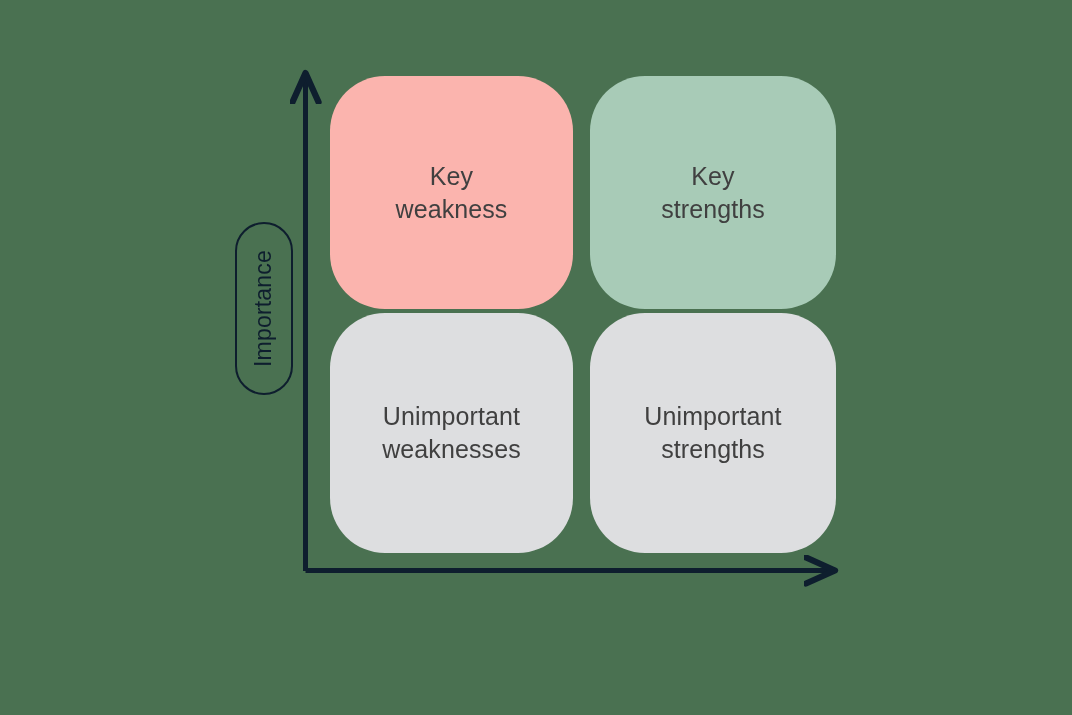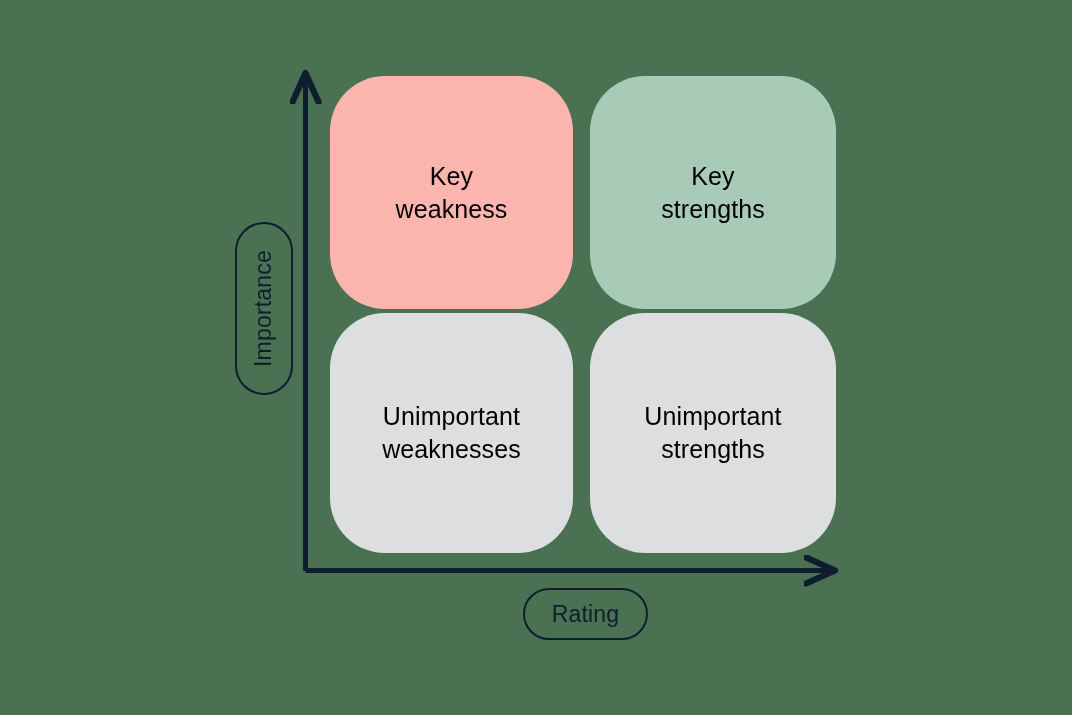--- a/index.html
+++ b/index.html
@@ -34,21 +34,21 @@
   .quad {
     position: absolute;
     border-radius: 55px;
     display: flex;
     align-items: center;
     justify-content: center;
     text-align: center;
     box-sizing: border-box;
   }
   .quad-label {
-    color: #000000;
+    color: #404040;
     font-size: 25px;
     line-height: 1.32;
     letter-spacing: 0.1px;
     white-space: pre-line;
   }
 
   #quad-key-weakness {
     left: 330px;  top: 76px;
     width: 243px; height: 233px;
     background: #fbb4ae;
@@ -136,17 +136,14 @@
 
     <line x1="305.5" y1="571" x2="305.5" y2="76" stroke="#0e1e2e" stroke-width="5" marker-end="url(#arrowhead)"></line>
 
     <line x1="305.5" y1="570.5" x2="832" y2="570.5" stroke="#0e1e2e" stroke-width="5" marker-end="url(#arrowhead)"></line>
   </svg>
 
   <div class="pill" id="pill-importance">
     <span class="pill-text">Importance</span>
   </div>
 
-  <div class="pill" id="pill-rating">
-    <span class="pill-text">Rating</span>
-  </div>
 
 </div>
 
 </body></html>

